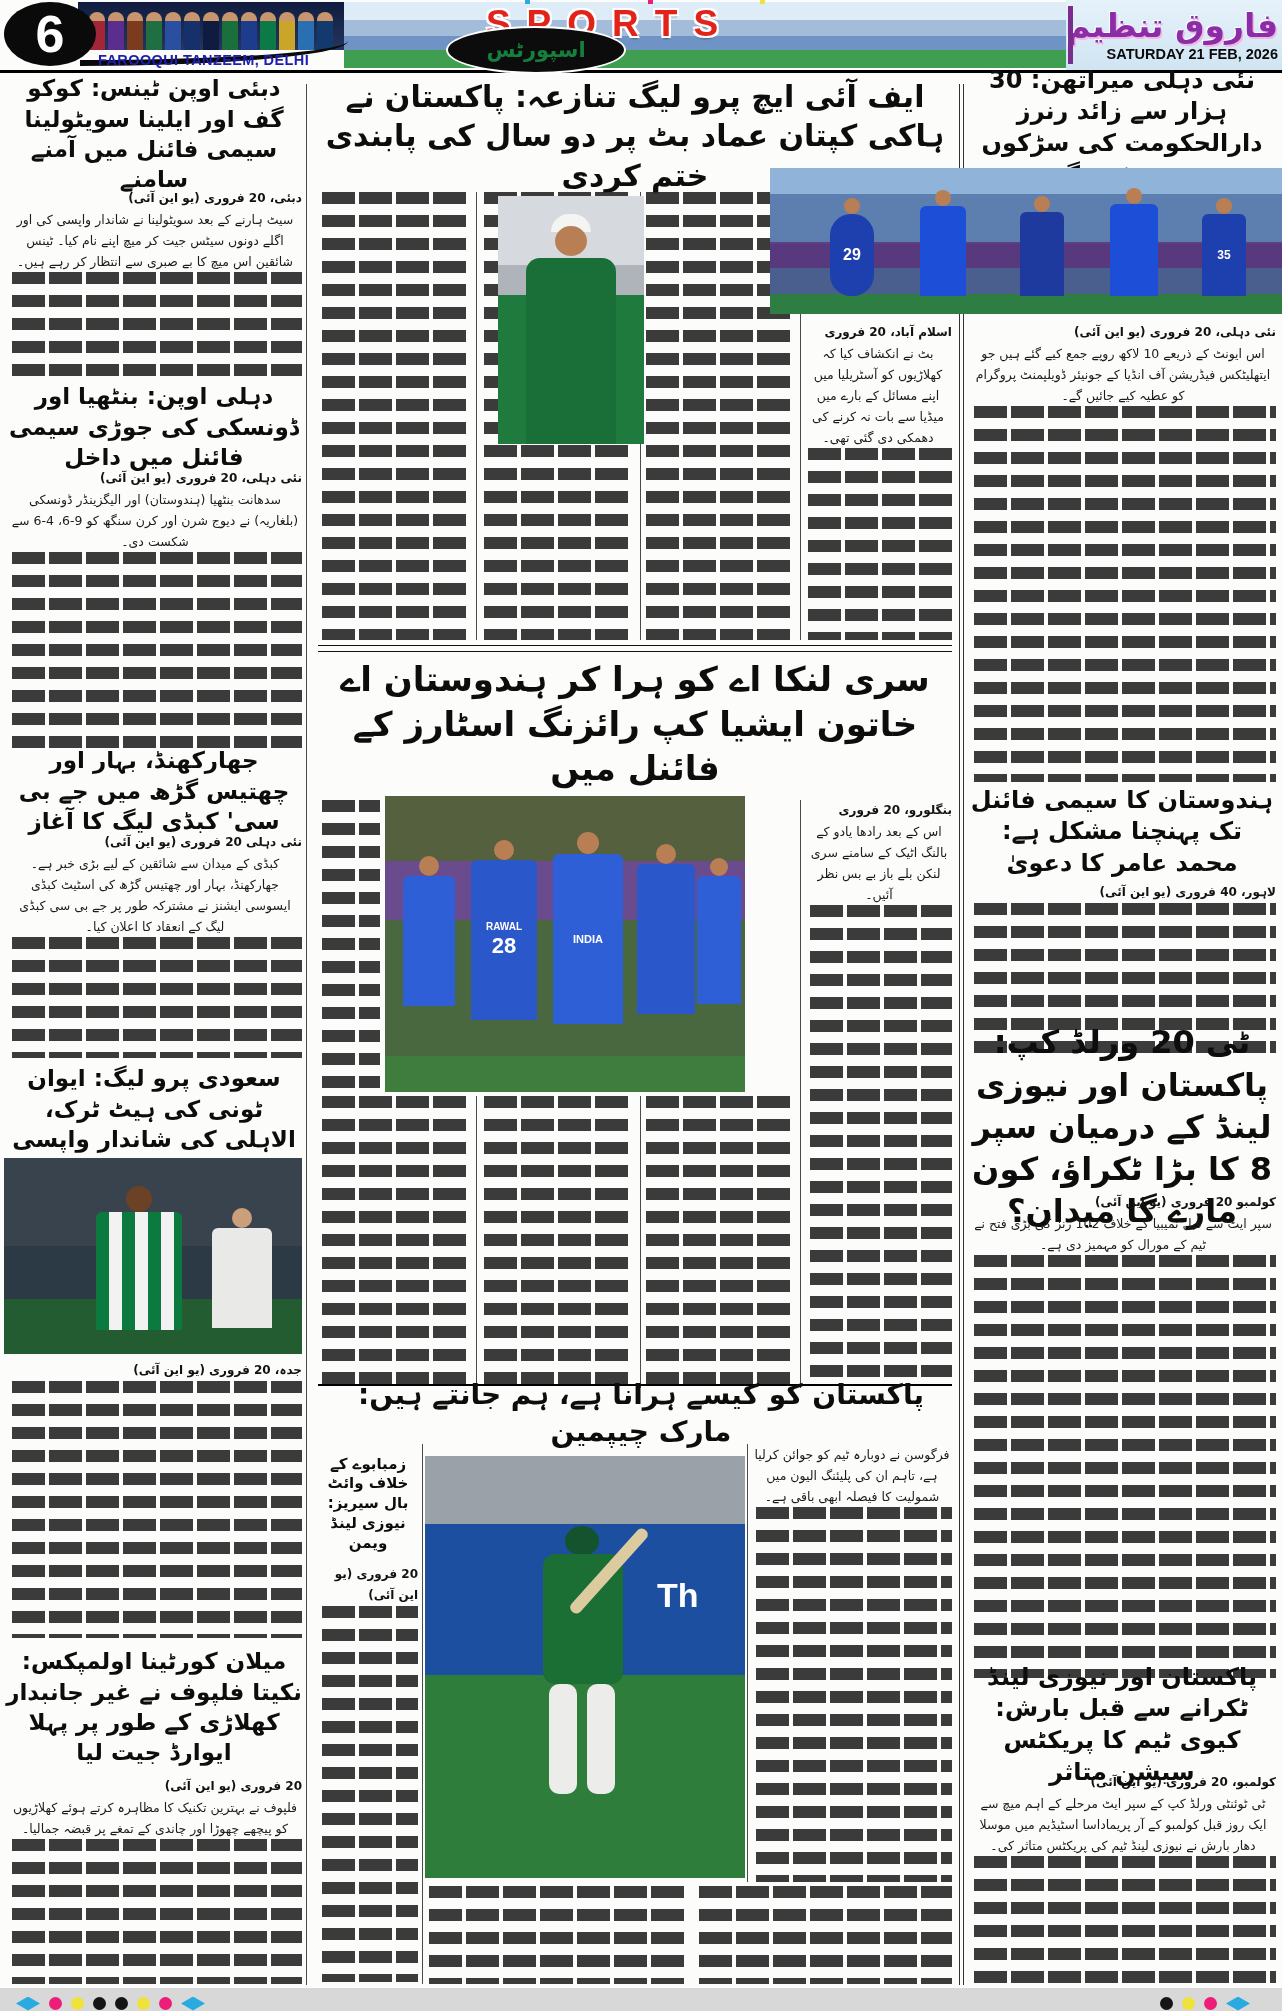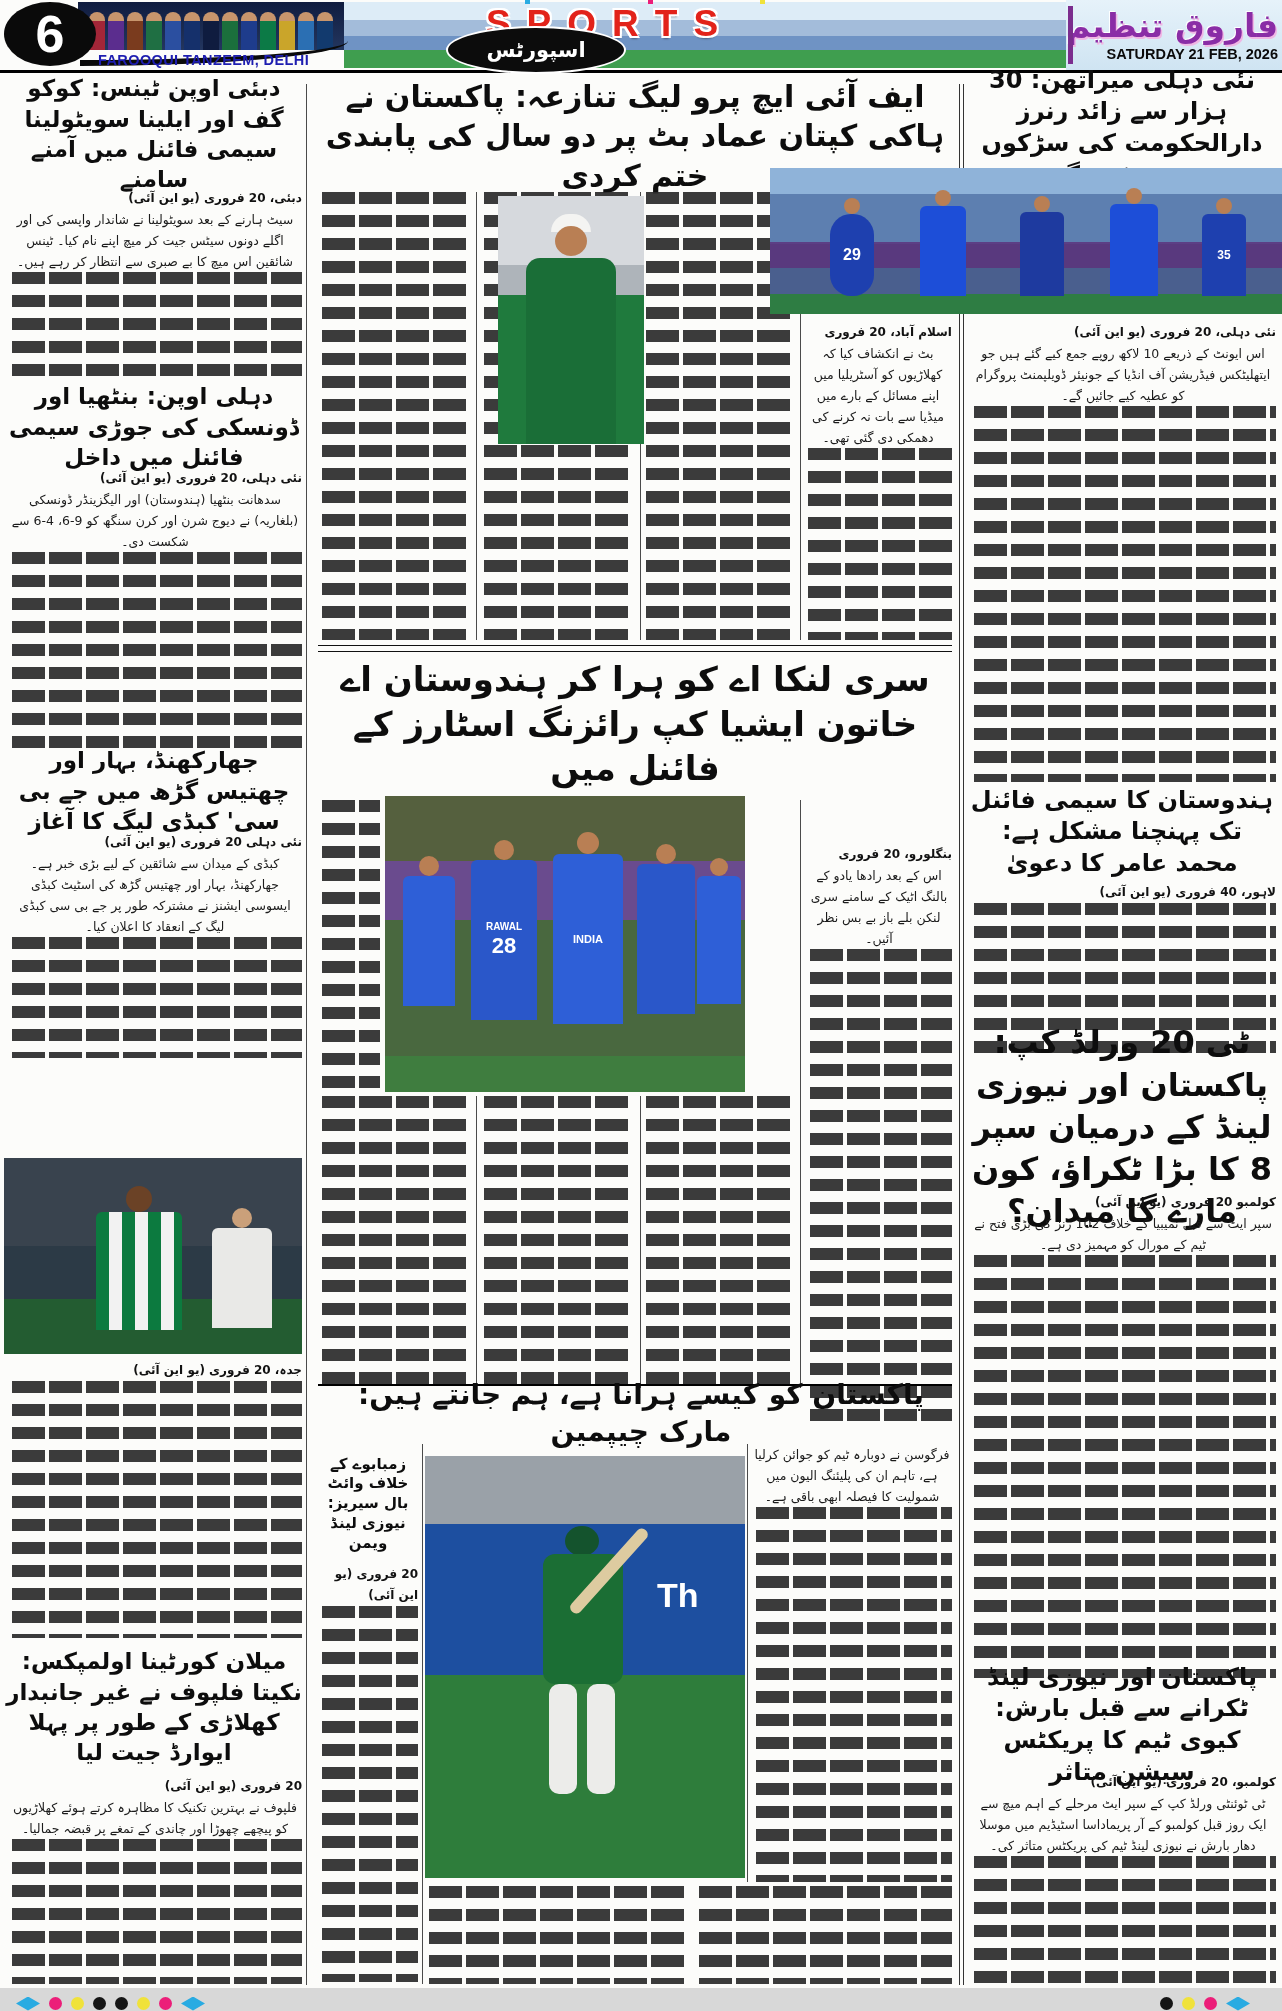--- a/index.html
+++ b/index.html
@@ -42,21 +42,21 @@
   .pfig:nth-child(10){background:linear-gradient(#c8956c 0 9px,#0c7a46 9px);}
   .pfig:nth-child(11){background:linear-gradient(#c8956c 0 9px,#caa52a 9px);}
   .pfig:nth-child(12){background:linear-gradient(#c8956c 0 9px,#2b6fb3 9px);}
   .pfig:nth-child(13){background:linear-gradient(#c8956c 0 9px,#123a6e 9px);}
   .stadium{position:absolute;left:344px;top:2px;width:722px;height:66px;
            background:linear-gradient(180deg,#ddecf7 0 28%,#a3bcda 28% 52%,#6f93c4 52% 72%,#3f9e4f 72% 100%);}
   .sportsTitle{position:absolute;left:400px;top:3px;width:420px;text-align:center;z-index:2;
        font-family:"Liberation Sans",sans-serif;font-weight:900;font-size:37px;letter-spacing:16px;color:#e2231a;
        text-shadow:-2px -2px 0 #fff,2px -2px 0 #fff,-2px 2px 0 #fff,2px 2px 0 #fff,0 3px 2px rgba(0,0,0,.35);}
   .urduOval{position:absolute;left:446px;top:26px;width:176px;height:44px;background:#0c0c0c;border:2px solid #fff;
-       border-radius:50%;display:flex;align-items:center;justify-content:center;color:#ffffff;
+       border-radius:50%;display:flex;align-items:center;justify-content:center;color:#15803d;
        font-size:21px;font-weight:bold;direction:rtl;z-index:3;}
   .masthead{position:absolute;left:1066px;top:0;width:216px;height:70px;
        background:linear-gradient(180deg,#e6f2fa,#cfe4f2);display:flex;flex-direction:column;
        align-items:flex-end;justify-content:center;padding-right:4px;box-sizing:border-box;z-index:2;}
   .mastheadUr{direction:rtl;font-size:33px;font-weight:bold;color:#8a2da6;line-height:1;
        text-shadow:1.5px 1.5px 0 #f0b7e4, -1px -1px 0 #fff;}
   .mastheadBar{position:absolute;left:1068px;top:6px;width:5px;height:58px;background:#7b2d8e;z-index:3;}
   .dateTxt{font-family:"Liberation Sans",sans-serif;font-weight:bold;font-size:14.5px;color:#0a0a0a;margin-top:4px;}
   
   .photo{position:absolute;overflow:hidden;z-index:4;}
@@ -139,20 +139,21 @@
     <div class="lines"></div>
   </div>
 
   <div class="abs hl" style="left:6px;top:754px;width:296px;height:74px;font-size:23px;">جھارکھنڈ، بہار اور چھتیس گڑھ میں جے بی سی' کبڈی لیگ کا آغاز</div>
   <div class="abs body" style="left:8px;top:832px;width:294px;height:226px;">
     <div class="dateline">نئی دہلی 20 فروری (یو این آئی)</div>
     <div class="excerpt">کبڈی کے میدان سے شائقین کے لیے بڑی خبر ہے۔ جھارکھنڈ، بہار اور چھتیس گڑھ کی اسٹیٹ کبڈی ایسوسی ایشنز نے مشترکہ طور پر جے بی سی کبڈی لیگ کے انعقاد کا اعلان کیا۔</div>
     <div class="lines"></div>
   </div>
 
+  <div class="abs hl" style="left:6px;top:1062px;width:296px;height:94px;font-size:23px;">سعودی پرو لیگ: ایوان ٹونی کی ہیٹ ٹرک، الاہلی کی شاندار واپسی</div>
 
   <div class="photo" style="left:4px;top:1158px;width:298px;height:196px;background:linear-gradient(180deg,#39434e 0 45%,#2c3a46 45% 72%,#235c31 72% 100%);">
     <div class="fig" style="left:92px;top:28px;">
       <div class="fhead" style="width:26px;height:26px;background:#6b4226;"></div>
       <div class="ftorso" style="width:86px;height:118px;background:repeating-linear-gradient(90deg,#0c7a3f 0 13px,#f2f2f2 13px 26px);"></div>
     </div>
     <div class="fig" style="left:208px;top:50px;">
       <div class="fhead" style="width:20px;height:20px;background:#caa07a;"></div>
       <div class="ftorso" style="width:60px;height:100px;background:#e9e9e7;"></div>
     </div>
@@ -218,21 +219,21 @@
       <div class="ftorso" style="width:44px;height:82px;background:#1e40af;font-size:12px;">
         <span>35</span>
       </div>
     </div>
   </div>
 
   <div class="drule" style="left:318px;top:645px;width:634px;"></div>
 
   <div class="abs hl" style="left:318px;top:656px;width:634px;height:136px;font-size:34px;">سری لنکا اے کو ہرا کر ہندوستان اے خاتون ایشیا کپ رائزنگ اسٹارز کے فائنل میں</div>
 
-  <div class="abs body" style="left:806px;top:800px;width:146px;height:588px;margin-top:44px;">
+  <div class="abs body" style="left:806px;top:800px;width:146px;height:588px;">
     <div class="dateline">بنگلورو، 20 فروری</div>
     <div class="excerpt">اس کے بعد رادھا یادو کے بالنگ اٹیک کے سامنے سری لنکن بلے باز بے بس نظر آئیں۔</div>
     <div class="lines"></div>
   </div>
   <div class="abs body" style="left:318px;top:800px;width:62px;height:292px;">
     <div class="lines"></div>
   </div>
   <div class="abs body" style="left:642px;top:1096px;width:150px;height:290px;">
     <div class="lines"></div>
   </div>

